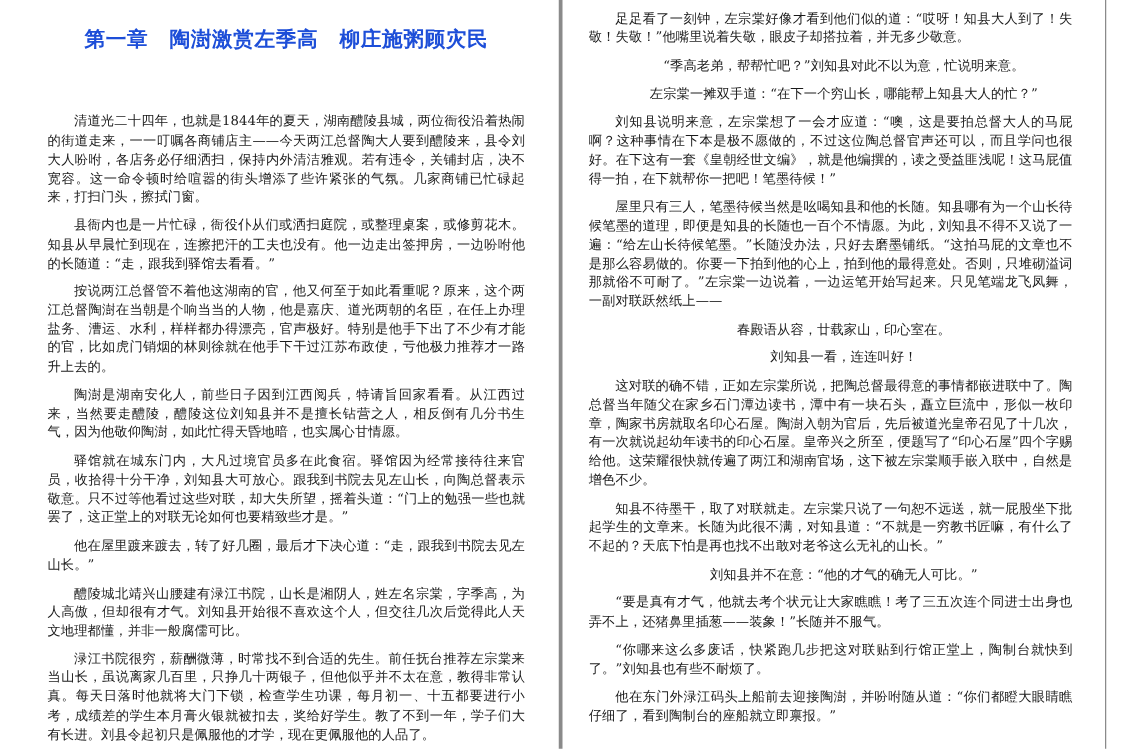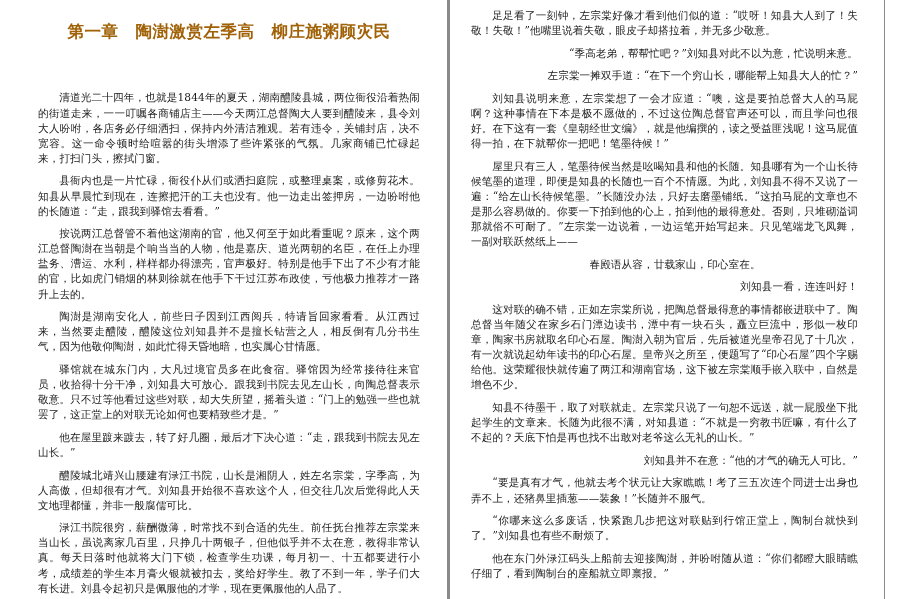--- a/index.html
+++ b/index.html
@@ -70,21 +70,21 @@
   }
 
   .chapter-title {
     font-size: 16.5px;
     font-weight: bold;
     text-align: center;
     letter-spacing: 0.5px;
     line-height: 1.3;
     margin: 13px 0 0 0;
     white-space: pre;
-    color: #a16207;
+    color: #1d4ed8;
   }
 
   .title-gap {
     height: 36px;
   }
 
   p.para {
     margin: 0 0 7.5px 0;
     font-size: 10.6px;
     line-height: 15.1px;
@@ -99,21 +99,21 @@
   
   .column.left p.para:first-of-type {
     margin-top: 12px;
   }
 
   
   p.para.couplet {
     text-align: center;
   }
   p.para.short {
-    text-align: right;
+    text-align: center;
   }
 </style>
 </head>
 <body>
 
 <div id="page">
 
   <div id="column-divider"></div>
   <div id="page-right-border"></div>
 

